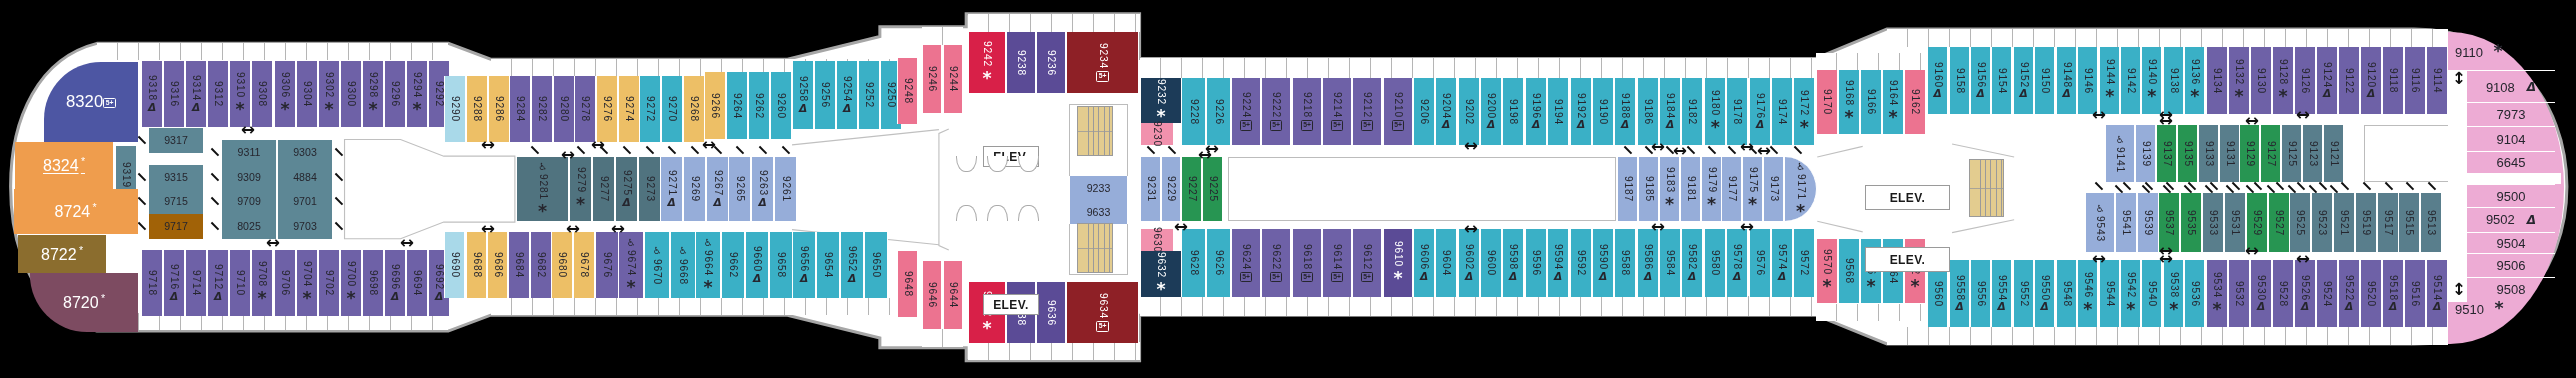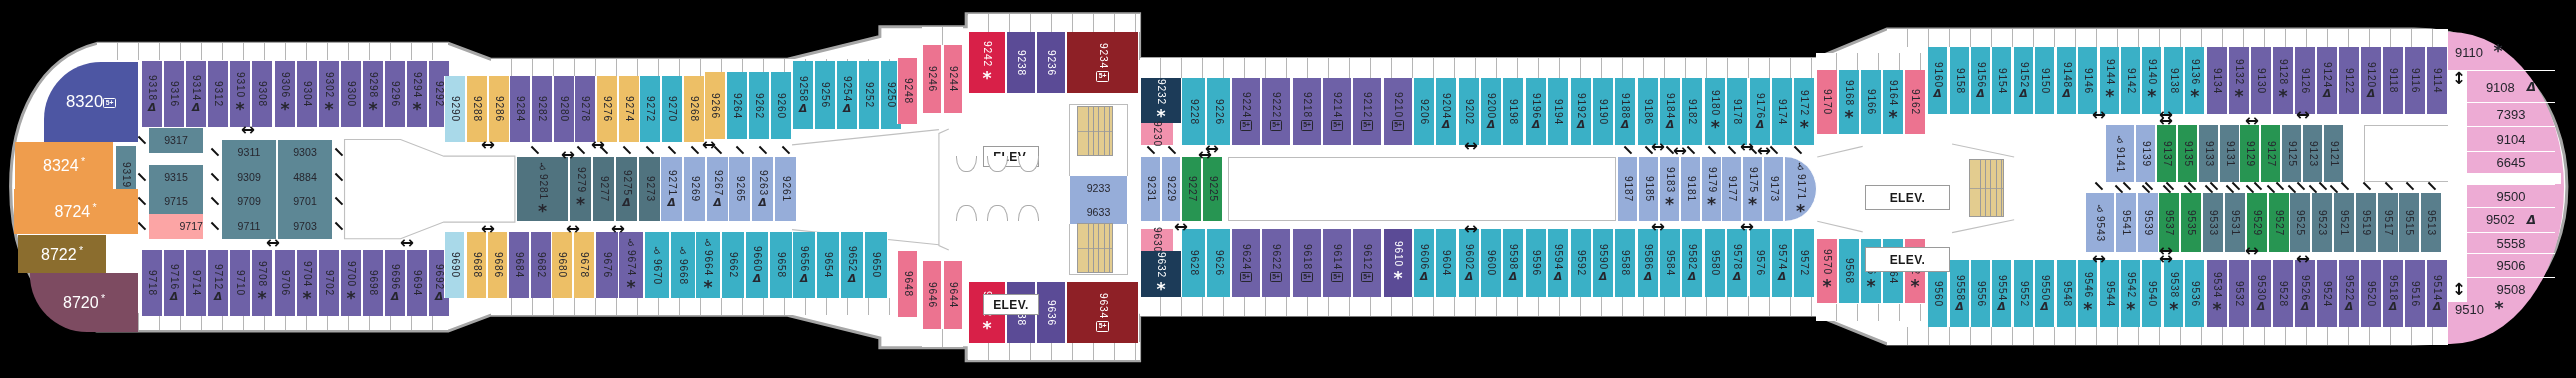--- a/index.html
+++ b/index.html
@@ -759,38 +759,38 @@
         <div class="dm" style="left: -12px; top: 10.8px;"></div>
       </div>
       <div class="room h" style="left: 148px; top: 165px; width: 56px; height: 24.6px; position: absolute; background: rgb(93, 135, 149);">
         <span class="hn">9315</span>
         <div class="dm" style="left: -12px; top: 10.8px;"></div>
       </div>
       <div class="room h" style="left: 148px; top: 189px; width: 56px; height: 24.6px; position: absolute; background: rgb(93, 135, 149);">
         <span class="hn">9715</span>
         <div class="dm" style="left: -12px; top: 10.8px;"></div>
       </div>
-      <div class="room h" style="left: 148px; top: 214px; width: 56px; height: 24.6px; position: absolute; background: #fca5a5; align-items: flex-end;">
+      <div class="room h" style="left: 148px; top: 214px; width: 56px; height: 24.6px; position: absolute; background: #a16207;">
         <span class="hn">9717</span>
         <div class="dm" style="left: -12px; top: 10.8px;"></div>
       </div>
       <div class="room h" style="left: 221px; top: 140px; width: 56px; height: 24.6px; position: absolute; background: rgb(93, 135, 149);">
         <span class="hn">9311</span>
         <div class="dm" style="left: -12px; top: 10.8px;"></div>
       </div>
       <div class="room h" style="left: 221px; top: 165px; width: 56px; height: 24.6px; position: absolute; background: rgb(93, 135, 149);">
         <span class="hn">9309</span>
         <div class="dm" style="left: -12px; top: 10.8px;"></div>
       </div>
       <div class="room h" style="left: 221px; top: 189px; width: 56px; height: 24.6px; position: absolute; background: rgb(93, 135, 149);">
         <span class="hn">9709</span>
         <div class="dm" style="left: -12px; top: 10.8px;"></div>
       </div>
       <div class="room h" style="left: 221px; top: 214px; width: 56px; height: 24.6px; position: absolute; background: rgb(93, 135, 149);">
-        <span class="hn">9711</span>
+        <span class="hn">8025</span>
         <div class="dm" style="left: -12px; top: 10.8px;"></div>
       </div>
       <div class="room h" style="left: 277px; top: 140px; width: 56px; height: 24.6px; position: absolute; background: rgb(93, 135, 149);">
         <span class="hn">9303</span>
         <div class="dm" style="right: -12px; top: 10.8px;"></div>
       </div>
       <div class="room h" style="left: 277px; top: 165px; width: 56px; height: 24.6px; position: absolute; background: rgb(93, 135, 149);">
         <span class="hn">4884</span>
         <div class="dm" style="right: -12px; top: 10.8px;"></div>
       </div>
@@ -1017,57 +1017,57 @@
         <div class="dm" style="top: -8.3px; left: 5.5px;"></div>
       </div>
       <div class="room" style="left: 2420px; top: 193px; width: 22px; height: 59px; position: absolute; background: rgb(89, 126, 140);">
         <span class="vn">9513</span>
         <div class="dm" style="top: -8.3px; left: 5.5px;"></div>
       </div>
       <div class="suite" style="left: 44px; top: 62px; width: 94px; height: 80px; position: absolute; background: rgb(77, 86, 163); font-size: 16.7px; border-radius: 57px 0px 0px;">
         <span>8320</span>
         <span class="badge">5+</span>
       </div>
-      <div class="suite" style="left: 15px; top: 142px; width: 98px; height: 47px; position: absolute; background: rgb(239, 157, 77);">
+      <div class="suite" style="left: 15px; top: 142px; width: 98px; height: 47px; position: absolute; background: rgb(239, 157, 77); text-decoration: underline;">
         <span>8324<sup>*</sup></span>
       </div>
       <div class="suite" style="left: 13.6px; top: 189px; width: 124px; height: 45px; position: absolute; background: rgb(239, 157, 77);">
         <span>8724<sup>*</sup></span>
       </div>
       <div class="suite" style="left: 18px; top: 235px; width: 88px; height: 38px; position: absolute; background: rgb(139, 109, 46);">
         <span>8722<sup>*</sup></span>
       </div>
       <div class="suite" style="left: 30px; top: 273px; width: 108px; height: 59px; position: absolute; background: rgb(125, 75, 97); border-radius: 0px 0px 0px 57px;">
         <span>8720<sup>*</sup></span>
       </div>
       <div style="left: 2448px; top: 32px; width: 116px; height: 312px; position: absolute; background: rgb(237, 171, 212); border-radius: 0px 114px 114px 0px / 0px 156px 156px 0px;"></div>
       <div style="left: 2448px; top: 70px; width: 19px; height: 232px; position: absolute; background: rgb(255, 255, 255);"></div>
       <div style="left: 2467px; top: 173px; width: 94px; height: 11.4px; position: absolute; background: rgb(255, 255, 255);"></div>
       <div class="stern-room" style="left: 2467px; top: 70px; width: 88px; height: 33px; position: absolute;">
         <span>9108</span>
         <span class="sym t">Δ</span>
       </div>
       <div class="stern-room" style="left: 2467px; top: 102px; width: 88px; height: 24px; position: absolute;">
-        <span>7393</span>
+        <span>7973</span>
       </div>
       <div class="stern-room" style="left: 2467px; top: 126px; width: 88px; height: 25px; position: absolute;">
         <span>9104</span>
       </div>
       <div class="stern-room" style="left: 2467px; top: 151px; width: 88px; height: 21px; position: absolute;">
         <span>6645</span>
       </div>
       <div class="stern-room" style="left: 2467px; top: 184px; width: 88px; height: 23.5px; position: absolute;">
         <span>9500</span>
       </div>
       <div class="stern-room" style="left: 2467px; top: 207px; width: 88px; height: 24px; position: absolute;">
         <span>9502</span>
         <span class="sym t">Δ</span>
       </div>
       <div class="stern-room" style="left: 2467px; top: 232px; width: 88px; height: 21px; position: absolute;">
-        <span>5558</span>
+        <span>9504</span>
       </div>
       <div class="stern-room" style="left: 2467px; top: 253px; width: 88px; height: 24px; position: absolute;">
         <span>9506</span>
       </div>
       <div class="stern-room" style="left: 2467px; top: 277px; width: 88px; height: 24px; position: absolute;">
         <span>9508</span>
       </div>
       <div class="stern-label" style="left: 2455px; top: 45px; width: 68px; height: 16.7px; position: absolute;"><span>9110</span><span class="sym a" style="display: inline; margin-left: 10.6px;">*</span></div>
       <div class="stern-label" style="left: 2455px; top: 302px; width: 68px; height: 16.7px; position: absolute;"><span>9510</span><span class="sym a" style="display: inline; margin-left: 10.6px;">*</span></div>
       <div class="elev" style="left: 983px; top: 106px; width: 56px; height: 21px; position: absolute;">

